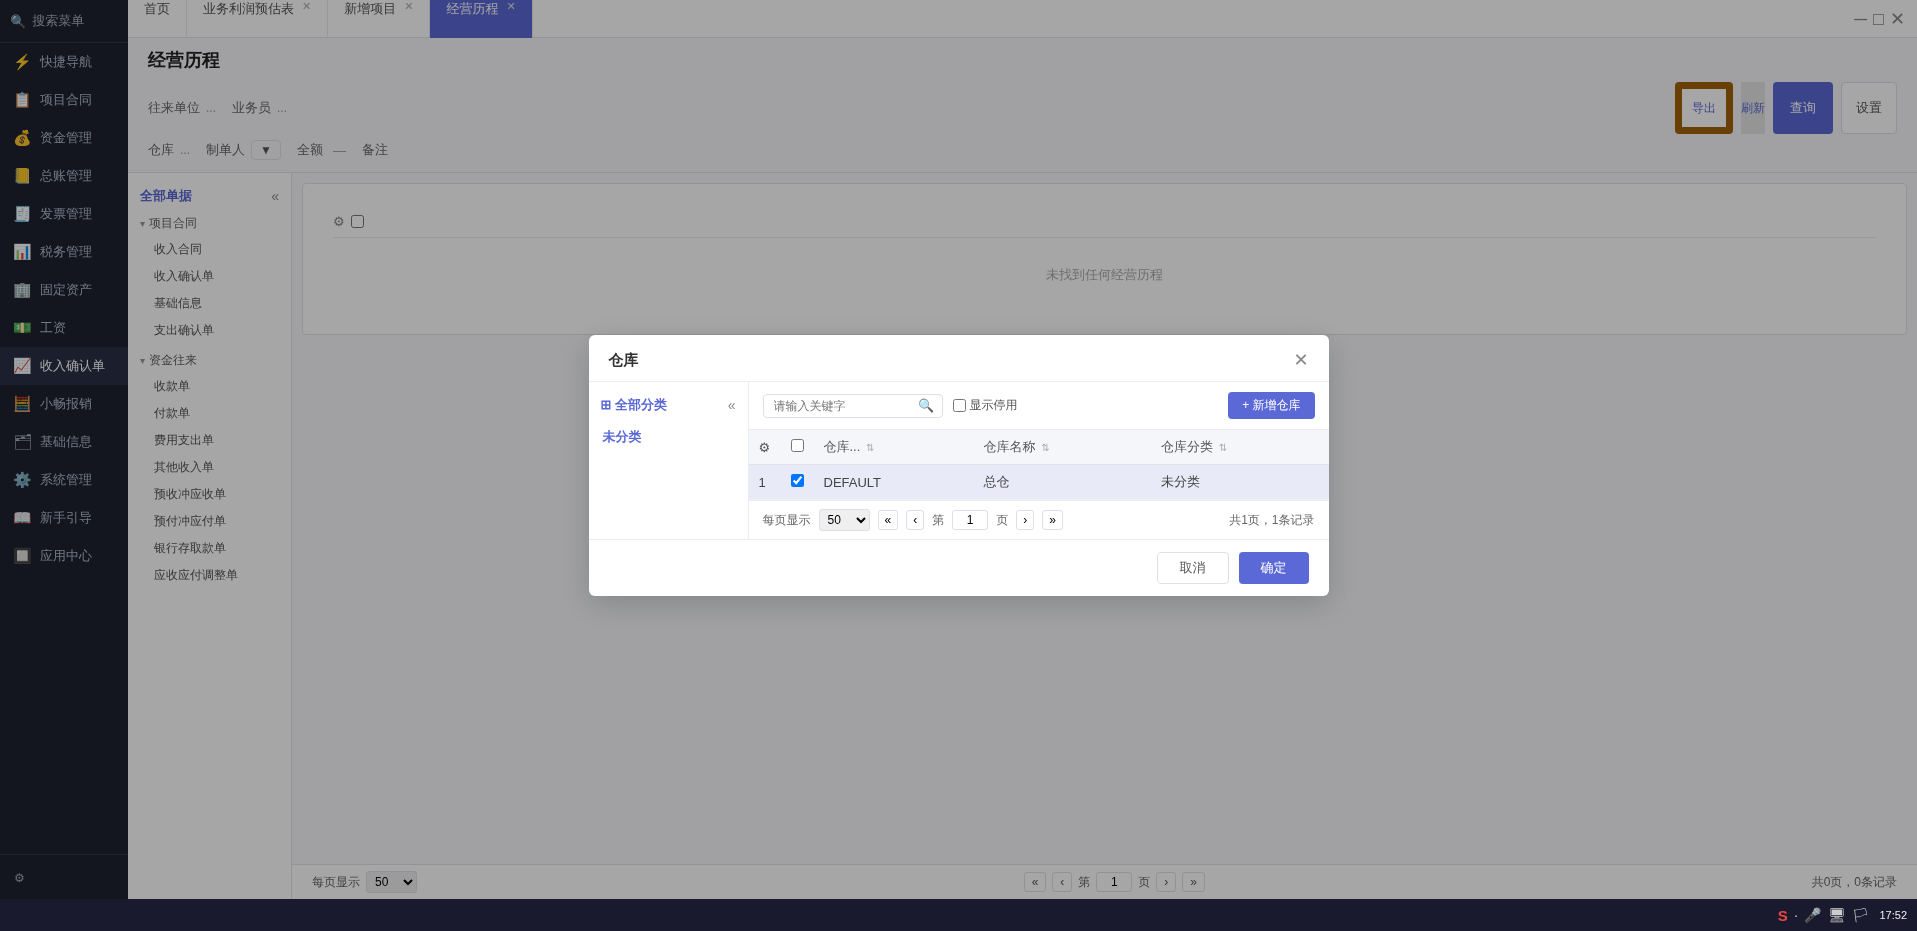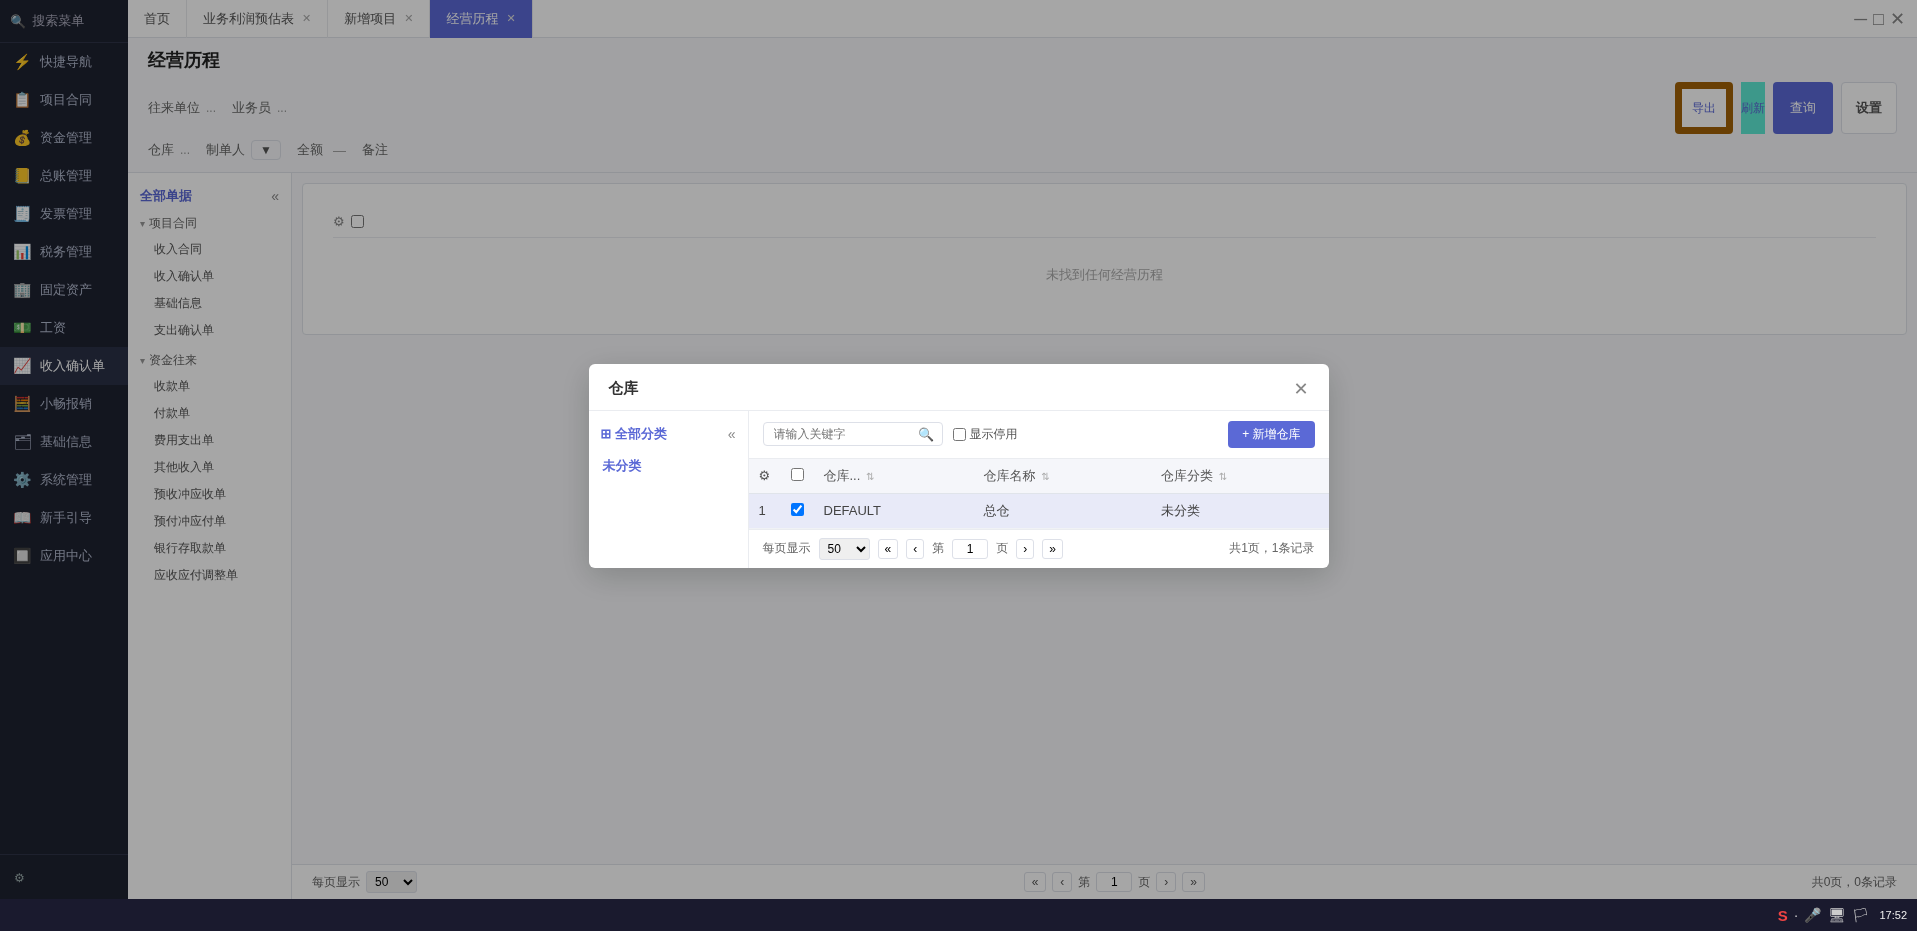--- a/index.html
+++ b/index.html
@@ -15,34 +15,34 @@
     .sidebar-item.active { background: #2a3045; color: #fff; }
     .sidebar-item-icon { width: 18px; height: 18px; display: inline-flex; align-items: center; justify-content: center; font-size: 15px; }
     .sidebar-bottom { margin-top: auto; border-top: 1px solid #2e3347; padding: 8px 0; }
     .sidebar-bottom-item { display: flex; align-items: center; gap: 8px; padding: 8px 14px; color: #9aa; font-size: 12px; cursor: pointer; }
 
     
     .main-area { margin-left: 128px; height: 100%; display: flex; flex-direction: column; }
 
     
     .tabs-bar { background: #fff; border-bottom: 1px solid #e0e4ea; display: flex; align-items: center; padding: 0 0; height: 38px; }
-    .tab { display: flex; align-items: center; gap: 4px; padding: 0 16px; height: 38px; font-size: 13px; color: #555; cursor: pointer; border-right: 1px solid #e8eaed; }
+    .tab { display: flex; align-items: flex-start; gap: 4px; padding: 0 16px; height: 38px; font-size: 13px; color: #555; cursor: pointer; border-right: 1px solid #e8eaed; }
     .tab.active { background: #5b69d6; color: #fff; }
     .tab .close-btn { font-size: 11px; color: #aaa; margin-left: 4px; cursor: pointer; }
     .tab.active .close-btn { color: #ddd; }
     .page-title { font-size: 18px; font-weight: bold; color: #222; margin-bottom: 10px; }
     .filter-item { display: flex; align-items: center; gap: 6px; font-size: 13px; color: #555; }
     .filter-label { color: #666; white-space: nowrap; }
     .date-btns { display: flex; gap: 2px; }
     .date-btn { padding: 2px 7px; border-radius: 3px; font-size: 12px; cursor: pointer; color: #555; border: 1px solid transparent; }
     .date-btn.active { background: #5b69d6; color: #fff; border-color: #5b69d6; }
     .date-range { font-size: 12px; color: #888; margin-left: 4px; }
     .filter-ellipsis { color: #999; font-size: 12px; cursor: pointer; }
     .btn-primary { background: #5b69d6; color: #fff; border: none; border-radius: 4px; padding: 5px 14px; font-size: 13px; cursor: pointer; }
-    .btn-default { background: #fff; color: #555; border: 1px solid #dde0e8; border-radius: 4px; padding: 16px 14px; font-size: 13px; cursor: pointer; font-weight: bold; }
+    .btn-default { background: #fff; color: #555; border: 1px solid #dde0e8; border-radius: 4px; padding: 16px 14px; font-size: 13px; cursor: pointer; }
 
     
     .content-area { display: flex; flex: 1; overflow: hidden; }
 
     
     .left-panel { width: 164px; background: #fff; border-right: 1px solid #e0e4ea; overflow-y: auto; padding: 8px 0; flex-shrink: 0; }
     .left-panel-header { display: flex; align-items: center; justify-content: space-between; padding: 6px 12px; }
     .left-panel-title { font-size: 13px; color: #5b69d6; font-weight: bold; }
     .left-panel-collapse { color: #888; font-size: 14px; cursor: pointer; }
     .left-panel-section { padding: 0 0 4px; }
@@ -97,21 +97,21 @@
     .modal-left::-webkit-scrollbar, .modal-table-wrap::-webkit-scrollbar { width: 5px; }
     .modal-left::-webkit-scrollbar-thumb, .modal-table-wrap::-webkit-scrollbar-thumb { background: #ccc; border-radius: 3px; }
 
     
     .taskbar { position: fixed; bottom: 0; left: 0; right: 0; height: 32px; background: #1a1a2e; display: flex; align-items: center; justify-content: flex-end; padding: 0 10px; z-index: 200; }
     .taskbar-time { color: #eee; font-size: 11px; margin-left: 10px; }
     .taskbar-icons { display: flex; align-items: center; gap: 6px; }
     .taskbar-icon { color: #ccc; font-size: 14px; }
 
     .export-btn { display: flex; align-items: center; gap: 4px; color: #5b69d6; border: 7px solid #a16207; background: #fff; border-radius: 4px; padding: 4px 10px; font-size: 12px; cursor: pointer; }
-    .refresh-btn { display: flex; align-items: center; gap: 4px; color: #5b69d6; background: #5eead4; border: none; font-size: 12px; cursor: pointer; }
+    .refresh-btn { display: flex; align-items: center; gap: 4px; color: #5b69d6; background: #e5e5e5; border: none; font-size: 12px; cursor: pointer; }
   </style>
 </head>
 <body>
 
 <div class="sidebar">
   <div class="sidebar-search">
     <span>🔍</span>
     <span>搜索菜单</span>
   </div>
   <div id="sidebar-items">
@@ -404,20 +404,24 @@
           <span>第</span>
           <input type="text" value="1" style="width: 36px; border: 1px solid rgb(221, 224, 232); border-radius: 3px; text-align: center; padding: 2px; font-size: 12px;">
           <span>页</span>
           <button style="border:1px solid #dde0e8;background:#fff;border-radius:3px;padding:2px 6px;cursor:pointer;font-size:12px;">›</button>
           <button style="border:1px solid #dde0e8;background:#fff;border-radius:3px;padding:2px 6px;cursor:pointer;font-size:12px;">»</button>
           <span class="page-info">共1页，1条记录</span>
         </div>
       </div>
     </div>
 
+    <div class="modal-action-bar">
+      <button class="modal-cancel-btn">取消</button>
+      <button class="modal-ok-btn">确定</button>
+    </div>
   </div>
 </div>
 
 <div class="taskbar">
   <div class="taskbar-icons">
     <span class="taskbar-icon" style="color:#e44;font-weight:bold;font-size:15px;">S</span>
     <span class="taskbar-icon">·</span>
     <span class="taskbar-icon">🎤</span>
     <span class="taskbar-icon">🖥</span>
     <span class="taskbar-icon">🏳</span>

